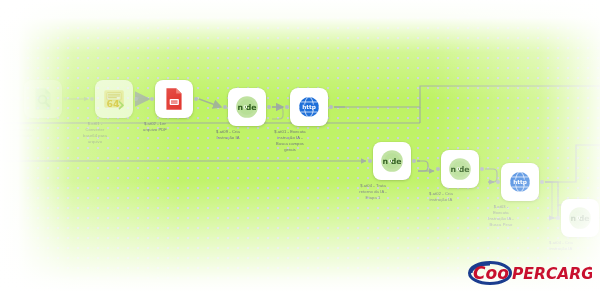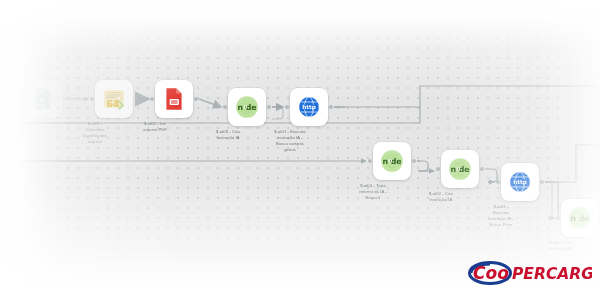--- a/index.html
+++ b/index.html
@@ -8,21 +8,21 @@
     background: #ffffff;
   }
   body {
     font-family: "Liberation Sans", sans-serif;
   }
   #canvas {
     position: relative;
     width: 600px;
     height: 292px;
     overflow: hidden;
-    background: #e5e5e5;
+    background: #bef264;
   }
   
   #dots {
     position: absolute;
     inset: 0;
     background-image: radial-gradient(#c8cfd2 1px, transparent 1px);
     background-size: 10px 10px;
     background-position: 3px 3px;
   }
   

